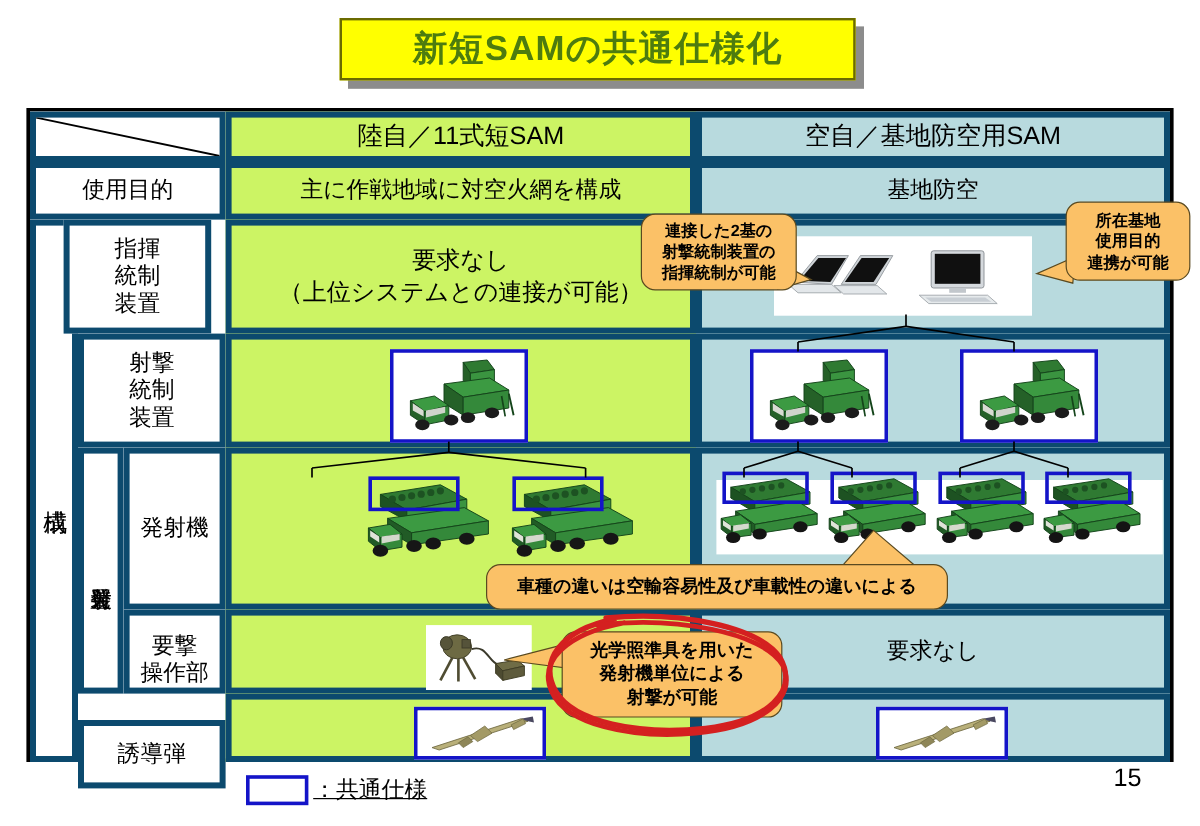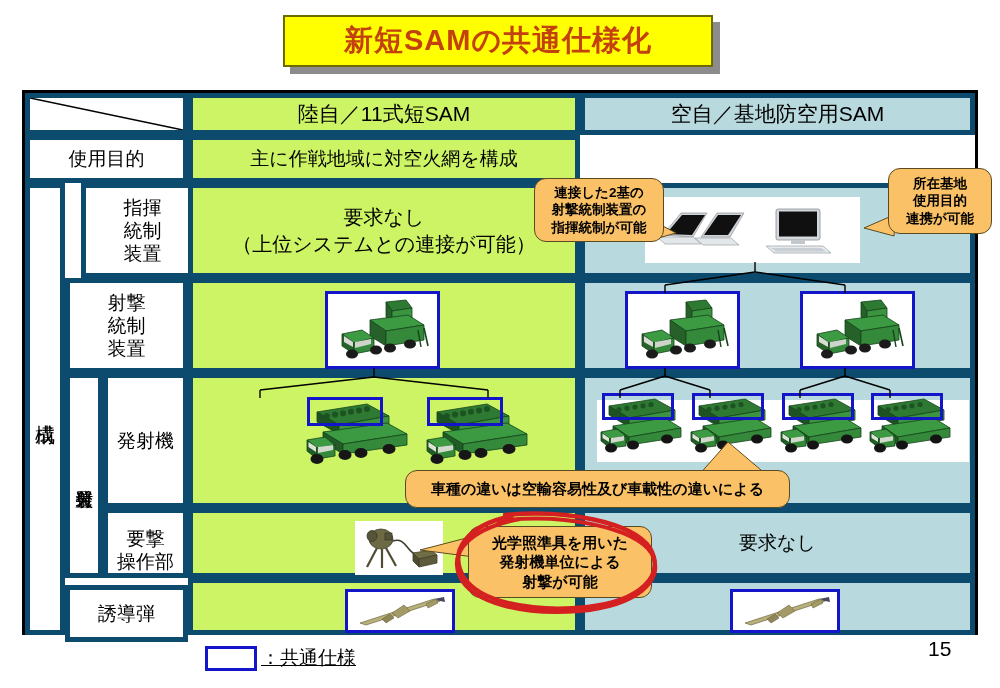--- a/index.html
+++ b/index.html
@@ -6,21 +6,21 @@
   body{
     width:1000px;height:688px;background:#ffffff;
     font-family:"Liberation Sans","DejaVu Sans",sans-serif;
     color:#000;overflow:hidden;position:relative;
   }
   
   #title-wrap{position:absolute;left:283px;top:15px;width:430px;height:52px;}
   #title-shadow{position:absolute;left:7px;top:7px;width:430px;height:52px;background:#8c8c8c;}
   #title-box{position:absolute;left:0;top:0;width:426px;height:48px;
     background:#ffff00;border:2px solid #6b6b00;display:flex;align-items:center;justify-content:center;}
-  #title-text{font-size:29px;font-weight:bold;letter-spacing:1px;color:#c2410c;white-space:nowrap;}
+  #title-text{font-size:29px;font-weight:bold;letter-spacing:1px;color:#4d7c0f;white-space:nowrap;}
 
   
   #table{position:absolute;left:22px;top:90px;width:956px;height:545px;
     border:3px solid #000;box-sizing:border-box;}
   .cell{position:absolute;box-sizing:border-box;border:5px solid #0c4a6e;}
   .green{background:#ccf464;}
   .blue{background:#b8dade;}
   .white{background:#ffffff;}
   .ctext{display:flex;align-items:center;justify-content:center;text-align:center;
     font-size:19px;line-height:1.25;}
@@ -74,26 +74,29 @@
   <div class="cell white ctext" style="left:0;top:42px;width:163px;height:48px;">
     <span>使用目的</span>
   </div>
 
   <div class="cell blue ctext hdr" style="left:555px;top:0;width:395px;height:42px;">
     <span>空自／基地防空用SAM</span>
   </div>
   <div class="cell green ctext" style="left:163px;top:42px;width:392px;height:48px;">
     <span>主に作戦地域に対空火網を構成</span>
   </div>
+  <div class="cell blue ctext" style="left:555px;top:42px;width:395px;height:48px;">
+    <span>基地防空</span>
+  </div>
 
   <div class="cell white" style="left:0;top:90px;width:40px;height:452px;display:flex;align-items:center;justify-content:center;">
     <span class="vlabel">構成</span>
   </div>
 
-  <div class="cell white" style="left:56px;top:90px;width:123px;height:95px;display:flex;align-items:center;justify-content:center;">
+  <div class="cell white" style="left:28px;top:90px;width:123px;height:95px;display:flex;align-items:center;justify-content:center;">
     <div style="text-align:center;font-size:19px;line-height:1.22;">
       <div>指揮</div>
       <div>統制</div>
       <div>装置</div>
     </div>
   </div>
   <div class="cell green" style="left:163px;top:90px;width:392px;height:95px;display:flex;align-items:center;justify-content:center;">
     <div style="text-align:center;font-size:20px;line-height:1.35;">
       <div>要求なし</div>
       <div>（上位システムとの連接が可能）</div>
@@ -410,21 +413,21 @@
         <polygon points="58,32 76,29 82,34 64,38" fill="#6f6c46" stroke="#403e26" stroke-width="0.8"></polygon>
         <polygon points="58,32 64,38 64,46 58,40" fill="#4d4b31" stroke="#403e26" stroke-width="0.8"></polygon>
         <polygon points="64,38 82,34 82,42 64,46" fill="#5e5b3c" stroke="#403e26" stroke-width="0.8"></polygon>
       </svg>
     </div>
   </div>
   <div class="cell blue ctext" style="left:555px;top:415px;width:395px;height:70px;">
     <span>要求なし</span>
   </div>
 
-  <div class="cell white ctext" style="left:40px;top:492px;width:123px;height:57px;">
+  <div class="cell white ctext" style="left:40px;top:507px;width:123px;height:57px;">
     <span>誘導弾</span>
   </div>
   <div class="cell green" style="left:163px;top:485px;width:392px;height:57px;">
     <div class="bluebox" style="left:152px;top:6px;width:110px;height:44px;background:#fff;">
       <svg viewBox="0 0 104 38" width="100%" height="100%">
         <rect x="0" y="0" width="104" height="38" fill="#ffffff"></rect>
         <polygon points="12,31 86,7 92,9 18,33" fill="#b9b07a" stroke="#6e6840" stroke-width="0.7"></polygon>
         <polygon points="86,7 96,5 97,10 92,9" fill="#4a4860"></polygon>
         <polygon points="44,21 56,13 62,19 50,26" fill="#a39a66" stroke="#6e6840" stroke-width="0.6"></polygon>
         <polygon points="34,27 42,22 46,26 38,31" fill="#8e8658" stroke="#6e6840" stroke-width="0.6"></polygon>

